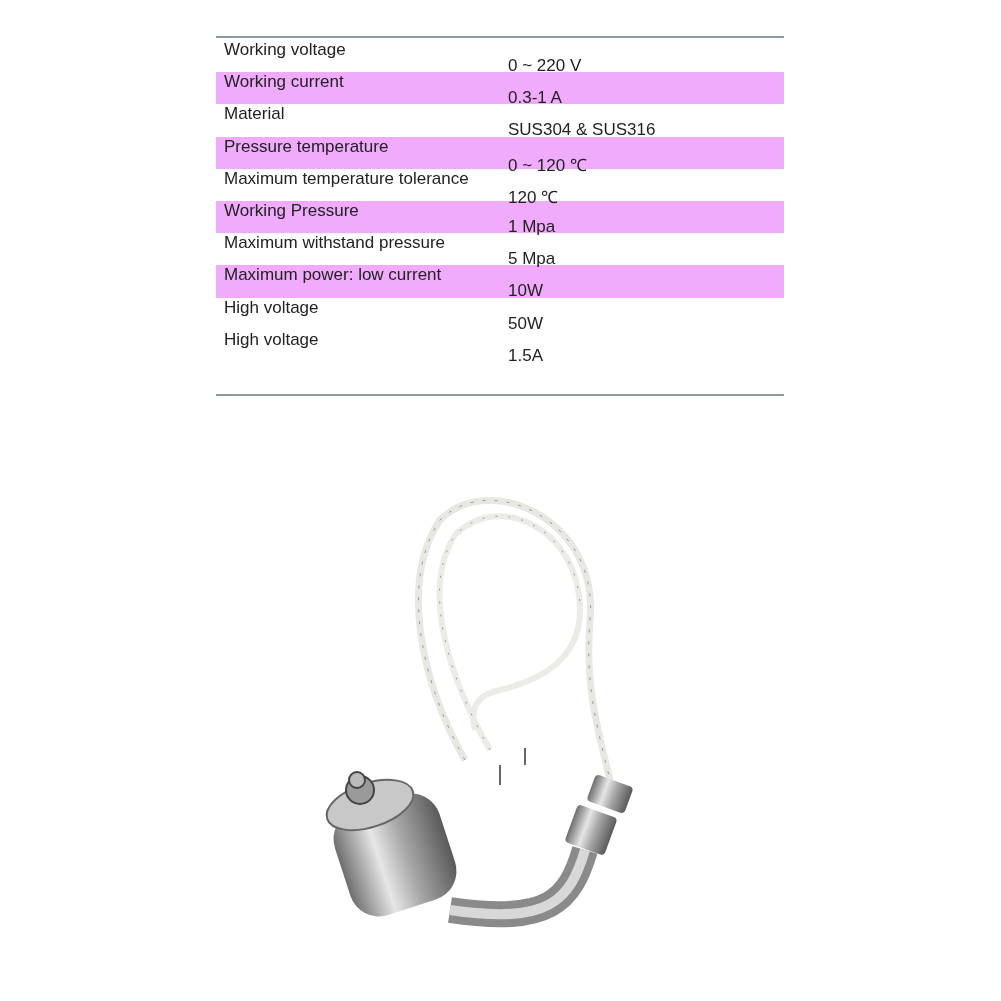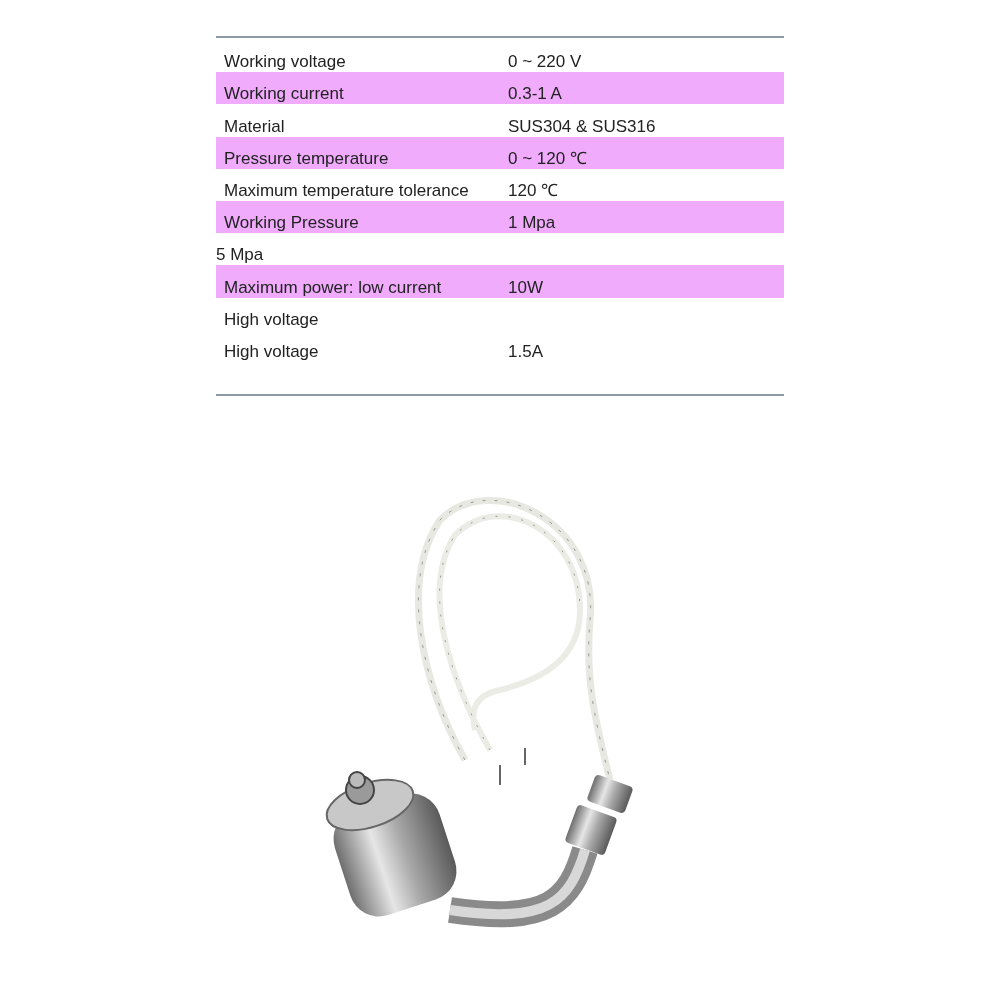--- a/index.html
+++ b/index.html
@@ -1,20 +1,20 @@
 <!DOCTYPE html>
 <html><head>
   <meta charset="utf-8">
   <style>
     html, body { margin:0; padding:0; background:#ffffff; }
     body { width:1001px; height:1001px; position:relative; overflow:hidden; font-family:"Liberation Sans", sans-serif; }
     .spec-table { position:absolute; left:216px; top:36px; width:568px; }
     .rule-top { height:2px; background:#8a9aa8; margin-bottom:2px; }
     .rule-bottom { height:2px; background:#8a9aa8; margin-top:32px; }
-    .row { display:flex; height:32.2px; align-items:flex-end; font-size:17px; color:#222; }
+    .row { display:flex; height:32.2px; align-items:flex-start; font-size:17px; color:#222; }
     .row.shaded { background:#f0abfc; }
     .row:first-of-type { border-bottom:1px solid #b7c3cd; }
     .cell-key { width:292px; padding-left:8px; box-sizing:border-box; }
     .cell-val { flex:1;margin-top:16px; }
     .product { position:absolute; left:300px; top:480px; width:350px; height:480px; }
   </style>
 </head>
 <body>
 
 <div class="spec-table">
@@ -37,28 +37,30 @@
     </div>
   <div class="row">
       <span class="cell-key">Maximum temperature tolerance</span>
       <span class="cell-val">120 ℃</span>
     </div>
   <div class="row shaded">
       <span class="cell-key">Working Pressure</span>
       <span class="cell-val">1 Mpa</span>
     </div>
   <div class="row">
+      <span class="cell-key">Maximum withstand pressure</span>
       <span class="cell-val">5 Mpa</span>
     </div>
   <div class="row shaded">
       <span class="cell-key">Maximum power: low current</span>
       <span class="cell-val">10W</span>
     </div>
   <div class="row">
       <span class="cell-key">High voltage</span>
+      <span class="cell-val">50W</span>
     </div>
   <div class="row">
       <span class="cell-key">High voltage</span>
       <span class="cell-val">1.5A</span>
     </div>
   <div class="rule-bottom"></div>
 </div>
 
 <div class="product">
   <svg width="350" height="480" viewBox="0 0 350 480">

